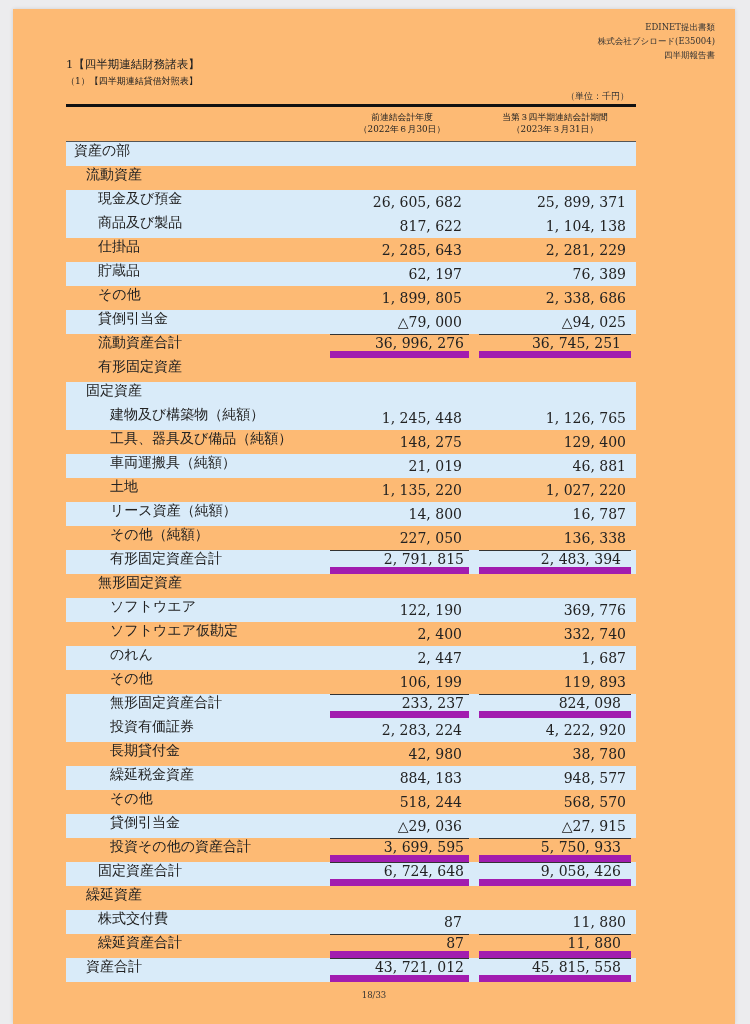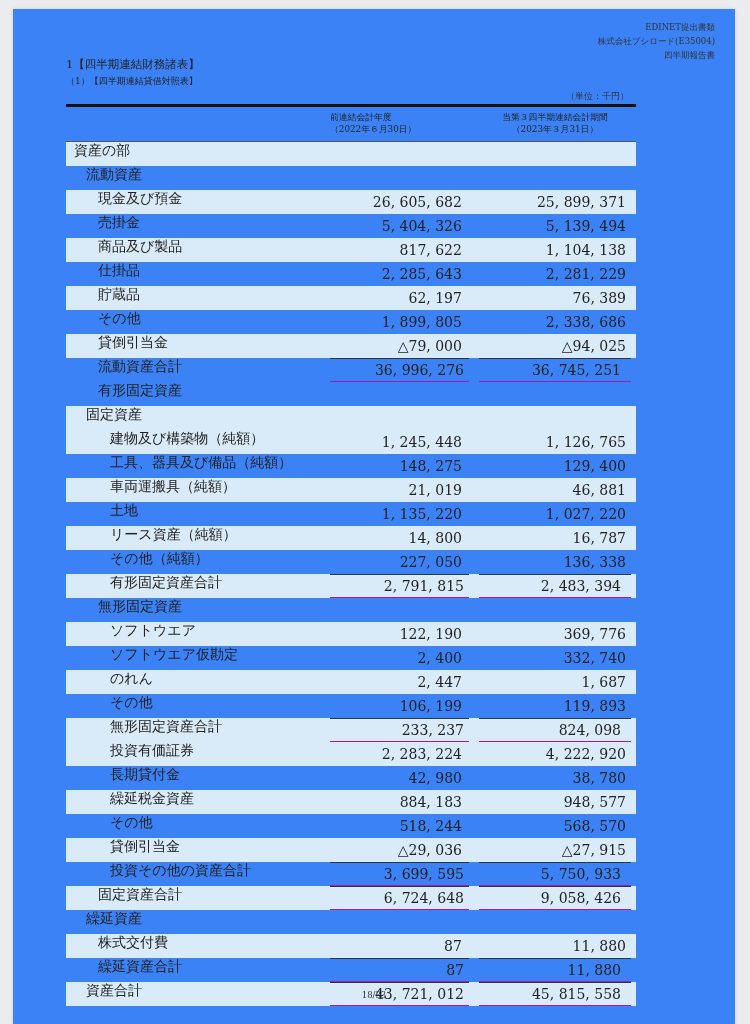--- a/index.html
+++ b/index.html
@@ -5,21 +5,21 @@
   html, body { margin: 0; padding: 0; }
   body {
     width: 750px; height: 1024px; overflow: hidden;
     background: #ececee;
     font-family: "DejaVu Serif", "Liberation Serif", serif;
     color: #222;
   }
   .page {
     position: absolute; left: 13px; top: 9px;
     width: 722px; height: 1015px;
-    background: #3b82f6;
+    background: #fdba74;
     box-shadow: 0 0 4px rgba(0,0,0,0.12);
   }
   .hdr-right {
     position: absolute; right: 20px; top: 11px;
     text-align: right; font-size: 8.5px; line-height: 14px; color: #333;
   }
   .title1 {
     position: absolute; left: 53px; top: 48px; font-size: 11.5px; color: #222;
   }
   .title2 {
@@ -30,31 +30,31 @@
   }
   .table {
     position: absolute; left: 53px; top: 95px; width: 570px;
   }
   .topline { height: 3px; background: #111; }
   .colhead {
     display: flex; height: 34px; border-bottom: 1px solid #555;
     font-size: 8.8px; line-height: 12px; color: #222;
   }
   .colhead .c0 { width: 264px; }
-  .colhead .c1 { width: 144px; padding-top: 4px; }
+  .colhead .c1 { width: 144px; text-align: center; padding-top: 4px; }
   .colhead .c2 { width: 162px; text-align: center; padding-top: 4px; }
   .row {
     display: flex; height: 24px; 
     font-size: 14px; color: #222;
   }
   .row.band { background: #d9ebf9; }
   .row .label { width: 264px; white-space: nowrap; box-sizing: border-box; }
   .row .v1 { width: 139px; text-align: right; padding-right: 5px; box-sizing: content-box; height: 100%; display: flex; align-items: center; justify-content: flex-end; }
   .row .v2 { width: 152px; text-align: right; padding-right: 10px; height: 100%; display: flex; align-items: center; justify-content: flex-end; margin-left: 10px;}
-  .row.total .v1, .row.total .v2 { border-top: 1px solid #333; border-bottom: 1px solid #a21caf; box-sizing: border-box; }
+  .row.total .v1, .row.total .v2 { border-top: 1px solid #333; border-bottom: 7px solid #a21caf; box-sizing: border-box; }
   .row.total .v2 { margin-left: 10px; }
   .i0 { padding-left: 8px; }
   .i1 { padding-left: 20px; }
   .i2 { padding-left: 32px; }
   .i3 { padding-left: 44px; }
   .footer {
     position: absolute; left: 0; width: 100%; top: 981px;
     text-align: center; font-size: 8.5px; color: #333;
   }
 </style>
@@ -94,25 +94,20 @@
         <div class="row">
           <div class="label i1">流動資産</div>
           <div class="v1"></div>
           <div class="v2"></div>
         </div>
         <div class="row band">
           <div class="label i2">現金及び預金</div>
           <div class="v1">26, 605, 682</div>
           <div class="v2">25, 899, 371</div>
         </div>
-        <div class="row">
-          <div class="label i2">売掛金</div>
-          <div class="v1">5, 404, 326</div>
-          <div class="v2">5, 139, 494</div>
-        </div>
         <div class="row band">
           <div class="label i2">商品及び製品</div>
           <div class="v1">817, 622</div>
           <div class="v2">1, 104, 138</div>
         </div>
         <div class="row">
           <div class="label i2">仕掛品</div>
           <div class="v1">2, 285, 643</div>
           <div class="v2">2, 281, 229</div>
         </div>

